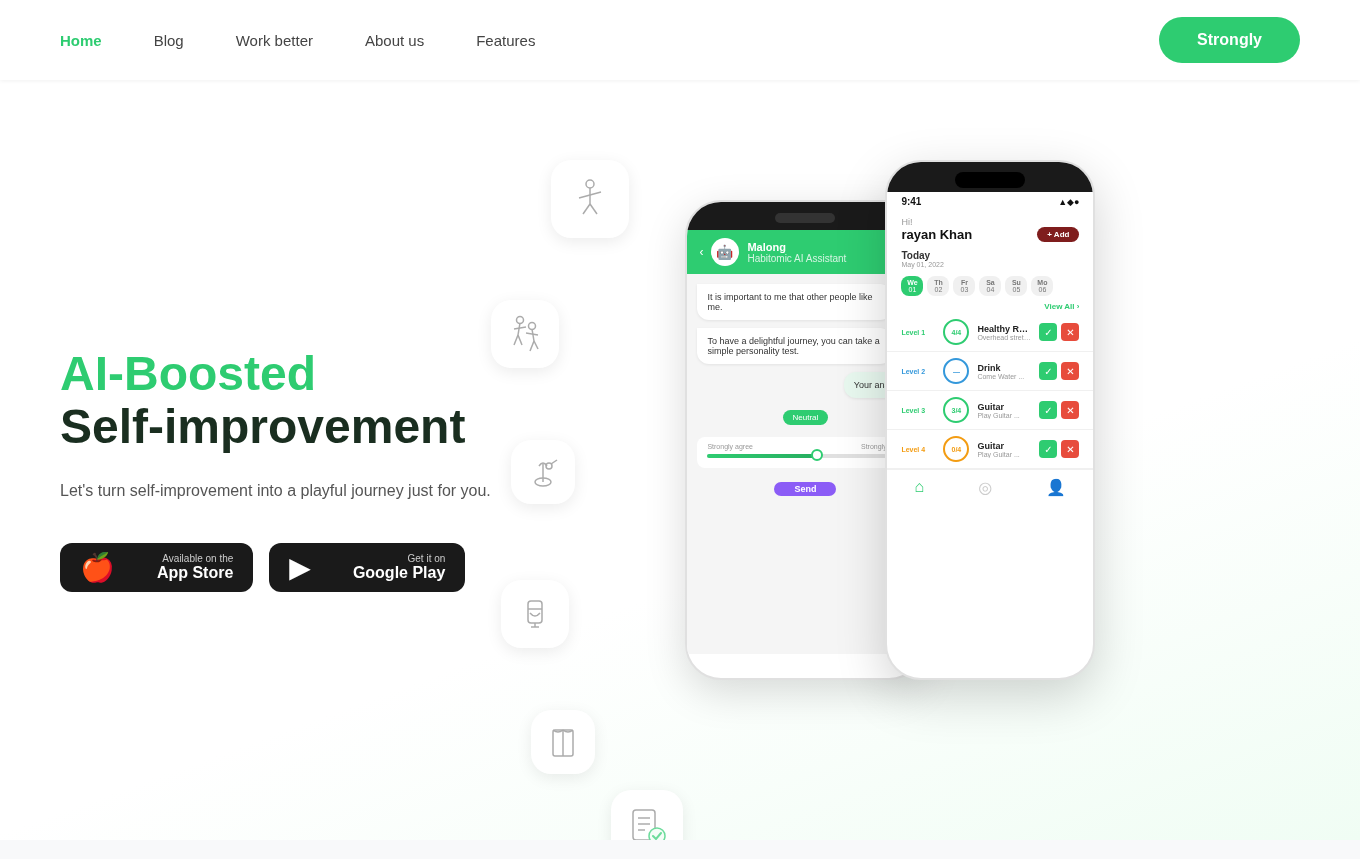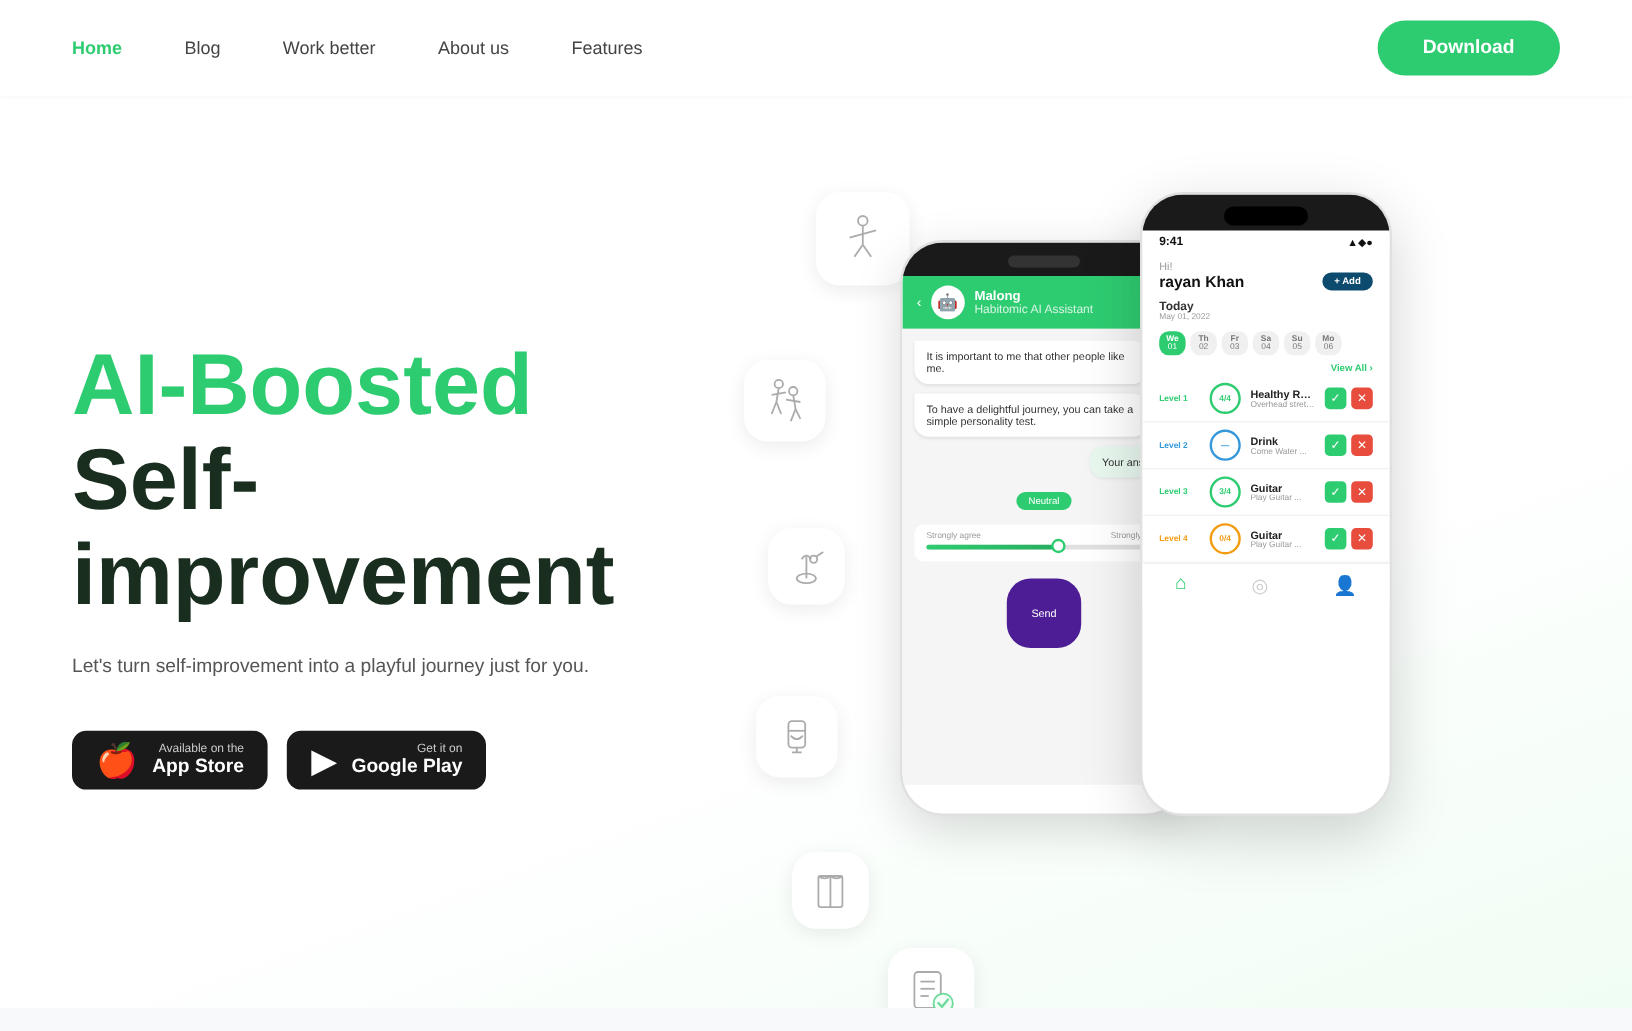--- a/index.html
+++ b/index.html
@@ -24,35 +24,35 @@
 
     
     .hero {
       display: flex; align-items: center; justify-content: space-between;
       min-height: 760px; padding: 40px 60px 60px;
       background: linear-gradient(160deg, #fff 60%, #f0fdf4 100%);
       position: relative; overflow: hidden;
     }
 
     .hero-left { max-width: 560px; z-index: 2; }
-    .hero-title { font-size: 72px; font-weight: 800; line-height: 1.1; margin-bottom: 24px; margin-top: 40px; }
+    .hero-title { font-size: 48px; font-weight: 800; line-height: 1.1; margin-bottom: 24px; margin-top: 40px; }
     .hero-title .ai { color: #2ecc71; }
     .hero-title .rest { color: #1a2e20; }
     .hero-subtitle { font-size: 16px; color: #555; line-height: 1.6; margin-bottom: 40px; max-width: 440px; }
 
     .store-buttons { display: flex; gap: 16px; flex-wrap: wrap; }
     .store-btn {
       display: flex; align-items: center; gap: 12px;
       background: #1a1a1a; color: #fff; border: none; border-radius: 12px;
       padding: 10px 20px; cursor: pointer; text-decoration: none; min-width: 155px;
     }
     .store-btn-icon { font-size: 28px; line-height: 1; }
     .store-btn-text { display: flex; flex-direction: column; text-align: right; }
     .store-btn-sub { font-size: 10px; color: #ccc; }
-    .store-btn-name { font-size: 16px; font-weight: 700; white-space: nowrap; }
+    .store-btn-name { font-size: 16px; font-weight: 700; white-space: nowrap; margin-left: 30px; }
 
     
     .hero-right {
       position: relative; flex: 1; display: flex; justify-content: center;
       align-items: center; min-height: 600px;
     }
 
     
     .bubble {
       position: absolute; background: #fff; border-radius: 20px;
@@ -106,21 +106,21 @@
     }
     .chat-neutral-label {
       background: #2ecc71; color: #fff; font-size: 8px; border-radius: 20px;
       padding: 3px 10px; align-self: center; margin-top: 4px;
     }
     .chat-slider-area { background: #fff; border-radius: 8px; padding: 6px 10px; margin-top: 4px; }
     .chat-slider-labels { display: flex; justify-content: space-between; font-size: 7px; color: #999; }
     .chat-slider-track { background: #e0e0e0; height: 4px; border-radius: 4px; margin: 4px 0; position: relative; }
     .chat-slider-fill { background: linear-gradient(to right, #2ecc71, #27ae60); height: 4px; width: 55%; border-radius: 4px; }
     .chat-slider-thumb { position: absolute; top: -5px; left: 53%; width: 12px; height: 12px; background: #fff; border: 2px solid #2ecc71; border-radius: 50%; }
-    .chat-send-btn { background: #4c1d95; color: #fff; border: none; border-radius: 20px; padding: 24px 20px; font-size: 9px; font-weight: 400; align-self: center; margin-top: 6px; cursor: pointer; }
+    .chat-send-btn { background: #8b5cf6; color: #fff; border: none; border-radius: 20px; padding: 2px 20px; font-size: 9px; font-weight: 700; align-self: center; margin-top: 6px; cursor: pointer; }
 
     
     .phone-front {
       position: absolute; right: -60px; top: 0px;
       width: 210px; height: 520px;
       background: #fff; border-radius: 36px;
       box-shadow: 0 16px 50px rgba(0,0,0,0.18);
       overflow: hidden; border: 2px solid #e0e0e0;
       z-index: 2;
     }
@@ -131,21 +131,21 @@
     }
     .phone-front-dynamic-island { background: #000; width: 70px; height: 16px; border-radius: 20px; margin-top: 6px; }
     .phone-status-bar { background: #fff; padding: 4px 14px; display: flex; justify-content: space-between; align-items: center; }
     .phone-time { font-size: 10px; font-weight: 700; color: #111; }
     .phone-icons { font-size: 9px; color: #111; }
 
     .habits-header { padding: 6px 14px 4px; }
     .habits-greeting { font-size: 9px; color: #999; }
     .habits-user-row { display: flex; align-items: center; justify-content: space-between; }
     .habits-username { font-size: 13px; font-weight: 800; color: #111; }
-    .habits-add-btn { background: #0c4a6e; color: #fff; border: none; border-radius: 20px; padding: 3px 10px; font-size: 8px; font-weight: 700; cursor: pointer; }
+    .habits-add-btn { background: #7f1d1d; color: #fff; border: none; border-radius: 20px; padding: 3px 10px; font-size: 8px; font-weight: 700; cursor: pointer; }
 
     .habits-today { padding: 4px 14px; }
     .habits-today-label { font-size: 10px; font-weight: 700; color: #333; }
     .habits-date { font-size: 7px; color: #999; }
 
     .week-row { display: flex; gap: 4px; padding: 4px 14px; }
     .week-day {
       display: flex; flex-direction: column; align-items: center;
       background: #f0f0f0; border-radius: 8px; padding: 3px 5px; font-size: 7px;
       color: #777; min-width: 22px;
@@ -191,21 +191,21 @@
 <nav class="navbar">
 
   <div class="nav-links">
     <a class="nav-link active" href="#">Home</a>
     <a class="nav-link" href="#">Blog</a>
     <a class="nav-link" href="#">Work better</a>
     <a class="nav-link" href="#">About us</a>
     <a class="nav-link" href="#">Features</a>
   </div>
 
-  <button class="nav-download-btn">Download</button>
+  <button class="nav-download-btn">Strongly</button>
 </nav>
 
 <section class="hero">
 
   <div class="hero-left">
     <h1 class="hero-title">
       <span class="ai">AI-Boosted</span><br>
       <span class="rest">Self-improvement</span>
     </h1>
     <p class="hero-subtitle">Let's turn self-improvement into a playful journey just for you.</p>

